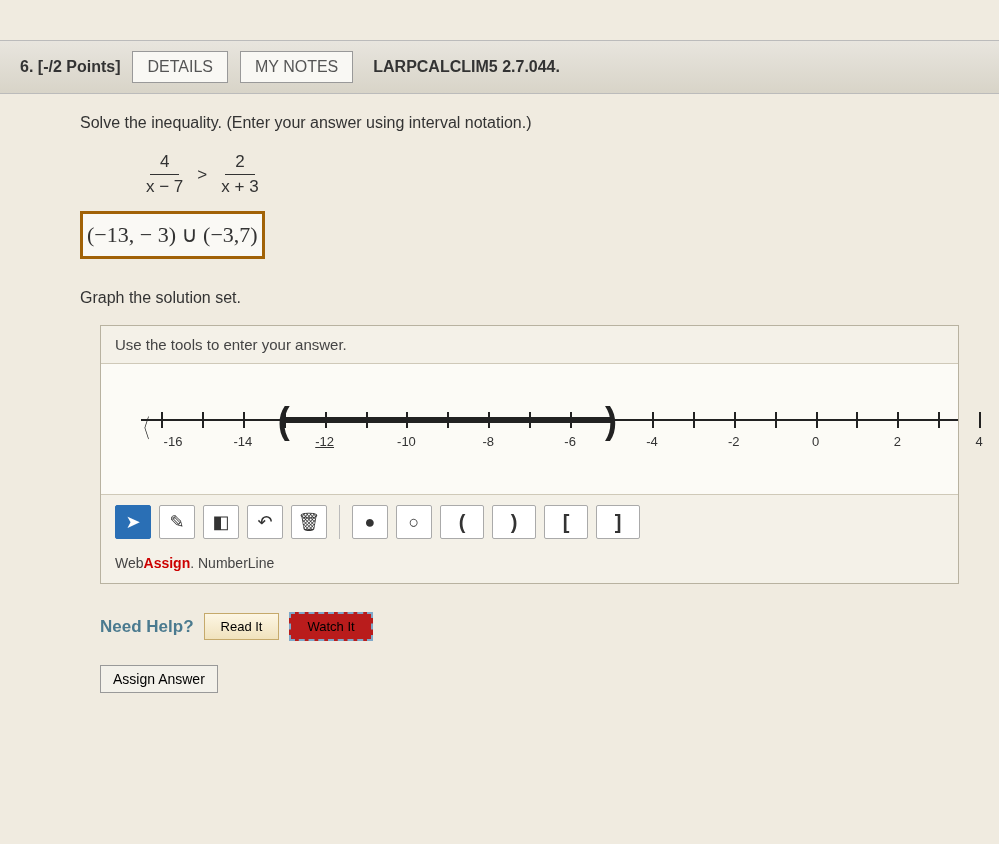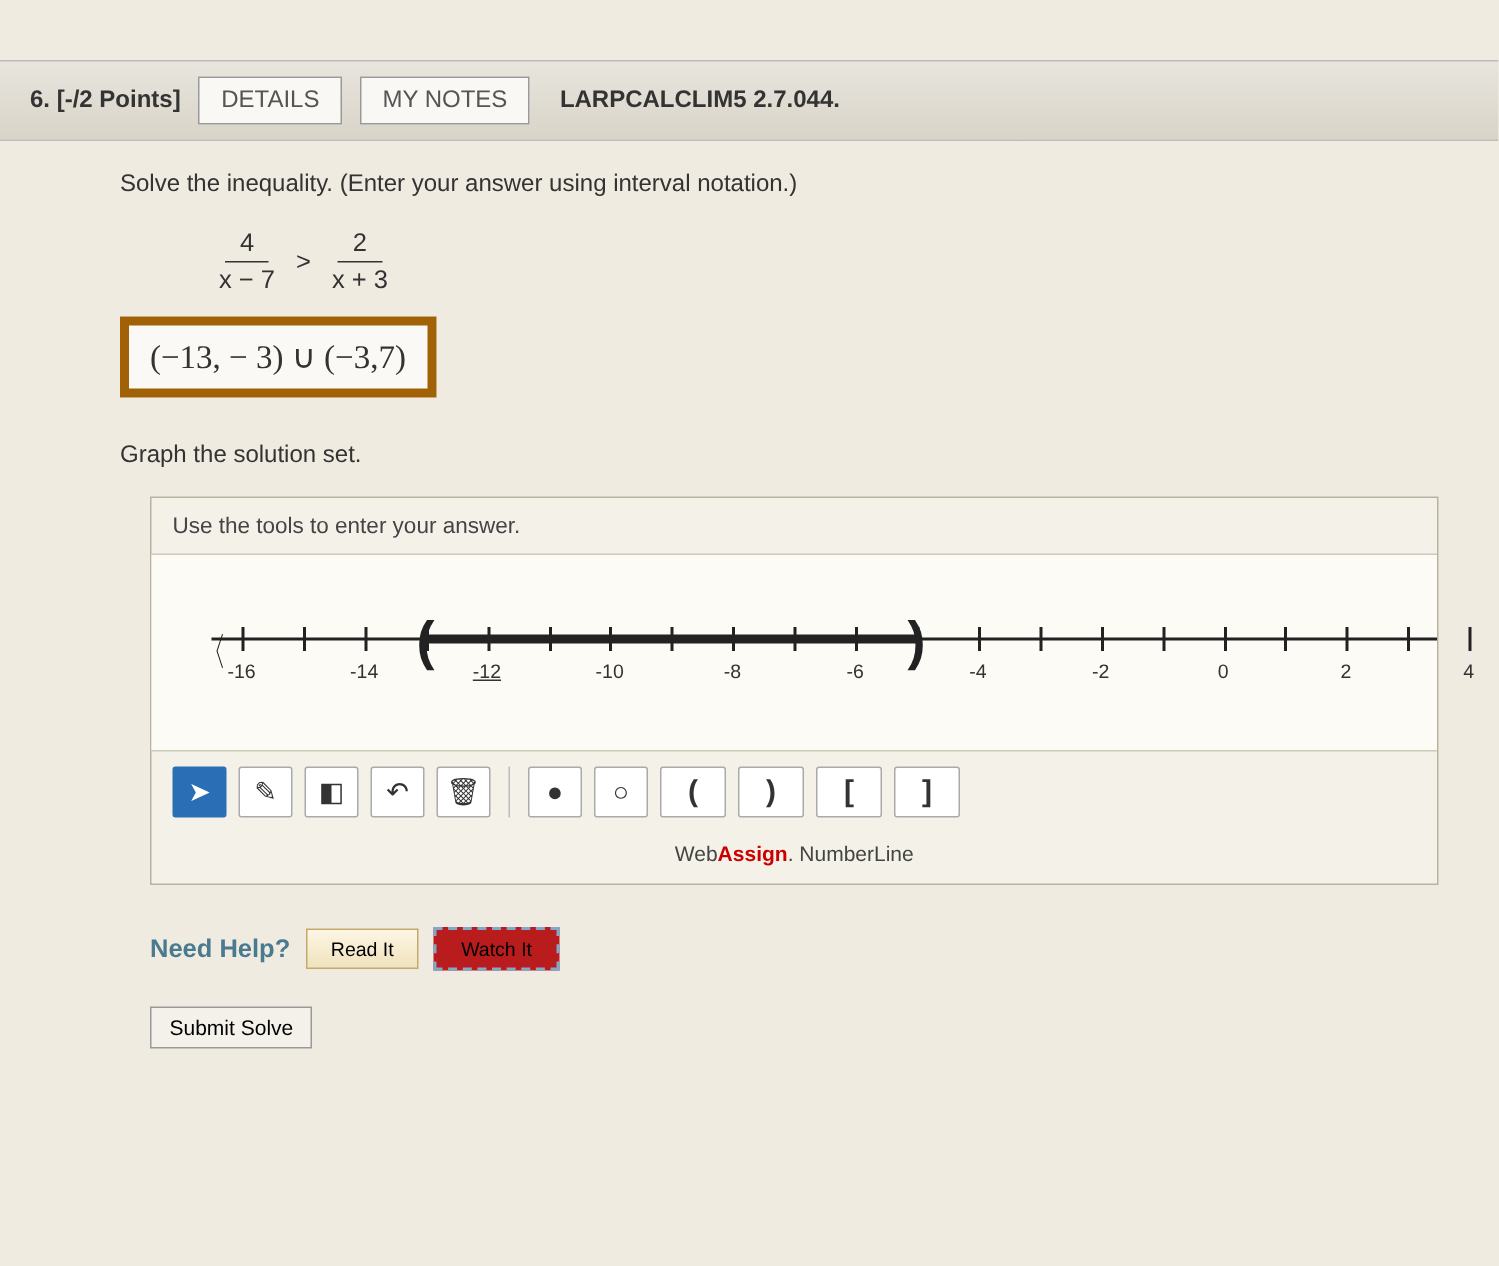--- a/index.html
+++ b/index.html
@@ -32,22 +32,22 @@
   }
   .source { font-weight: bold; font-size: 16px; margin-left: 8px; }
   .content { padding: 20px 40px 20px 80px; }
   .prompt { font-size: 16px; color: #333; margin-bottom: 20px; }
   .frac-row { display: flex; align-items: center; gap: 8px; font-size: 17px; margin: 6px 0 14px 60px; }
   .frac { display: inline-flex; flex-direction: column; align-items: center; }
   .frac .num { border-bottom: 1.5px solid #333; padding: 0 10px 2px; }
   .frac .den { padding: 2px 6px 0; }
   .answer-box {
     display: inline-block;
-    border: 6px solid #a16207;
-    padding: 8px 14px;
+    border: 3px solid #a16207;
+    padding: 8px 4px;
     font-size: 22px;
     font-family: "Times New Roman", serif;
     background: #faf9f5;
     margin-bottom: 30px;
   }
   .sub-prompt { font-size: 16px; margin-bottom: 18px; }
   .nl-container {
     border: 1px solid #b8b2a0;
     background: #f4f1e8;
     margin-left: 20px;
@@ -121,21 +121,20 @@
     font-size: 18px;
     border-radius: 2px;
   }
   .tool.sel { background: #2a6fb5; color:#fff; border-color:#2a6fb5;}
   .tool.wide { width: 44px; font-size: 20px; font-weight: bold; }
   .divider { width:1px; height:34px; background:#bbb; margin:0 4px;}
   .nl-footer {
     padding: 6px 14px 12px;
     font-size: 14px;
     color: #444;
-    text-align: center;
   }
   .nl-footer b { color:#c00; }
   .help-row { margin: 28px 0 0 20px; display:flex; align-items:center; gap:10px;}
   .help-lbl { color:#4a7a8f; font-size:17px; font-weight:bold;}
   .help-btn {
     border:1px solid #c5a96b;
     background: linear-gradient(#fdf6e4,#f0e2bd);
     padding:5px 16px;
     font-size:13px;
     cursor:pointer;
@@ -202,21 +201,21 @@
         <div class="tick" style="left: 510px;"></div>
         <div class="tick" style="left: 550.909px;"></div>
         <div class="tick" style="left: 591.818px;"></div>
         <div class="tick" style="left: 632.727px;"></div>
         <div class="tick" style="left: 673.636px;"></div>
         <div class="tick" style="left: 714.545px;"></div>
         <div class="tick" style="left: 755.455px;"></div>
         <div class="tick" style="left: 796.364px;"></div>
         <div class="tick" style="left: 837.273px;"></div>
         <div class="tick" style="left: 878.182px;"></div>
-        <div class="tick-lbl" style="left: 60px;">-16</div>
+        <div class="tick-lbl" style="left: 72px;">-16</div>
         <div class="tick-lbl" style="left: 141.818px;">-14</div>
         <div class="tick-lbl" style="left: 223.636px; text-decoration: underline;">-12</div>
         <div class="tick-lbl" style="left: 305.455px;">-10</div>
         <div class="tick-lbl" style="left: 387.273px;">-8</div>
         <div class="tick-lbl" style="left: 469.091px;">-6</div>
         <div class="tick-lbl" style="left: 550.909px;">-4</div>
         <div class="tick-lbl" style="left: 632.727px;">-2</div>
         <div class="tick-lbl" style="left: 714.545px;">0</div>
         <div class="tick-lbl" style="left: 796.364px;">2</div>
         <div class="tick-lbl" style="left: 878.182px;">4</div>
@@ -265,15 +264,15 @@
     </div>
   </div>
 
   <div class="help-row">
     <span class="help-lbl">Need Help?</span>
     <button class="help-btn">Read It</button>
     <button class="help-btn dashed">Watch It</button>
   </div>
 
   <div class="submit-row">
-    <button class="submit-btn">Submit Solve</button>
+    <button class="submit-btn">Assign Answer</button>
   </div>
 </div>
 
 </body></html>

